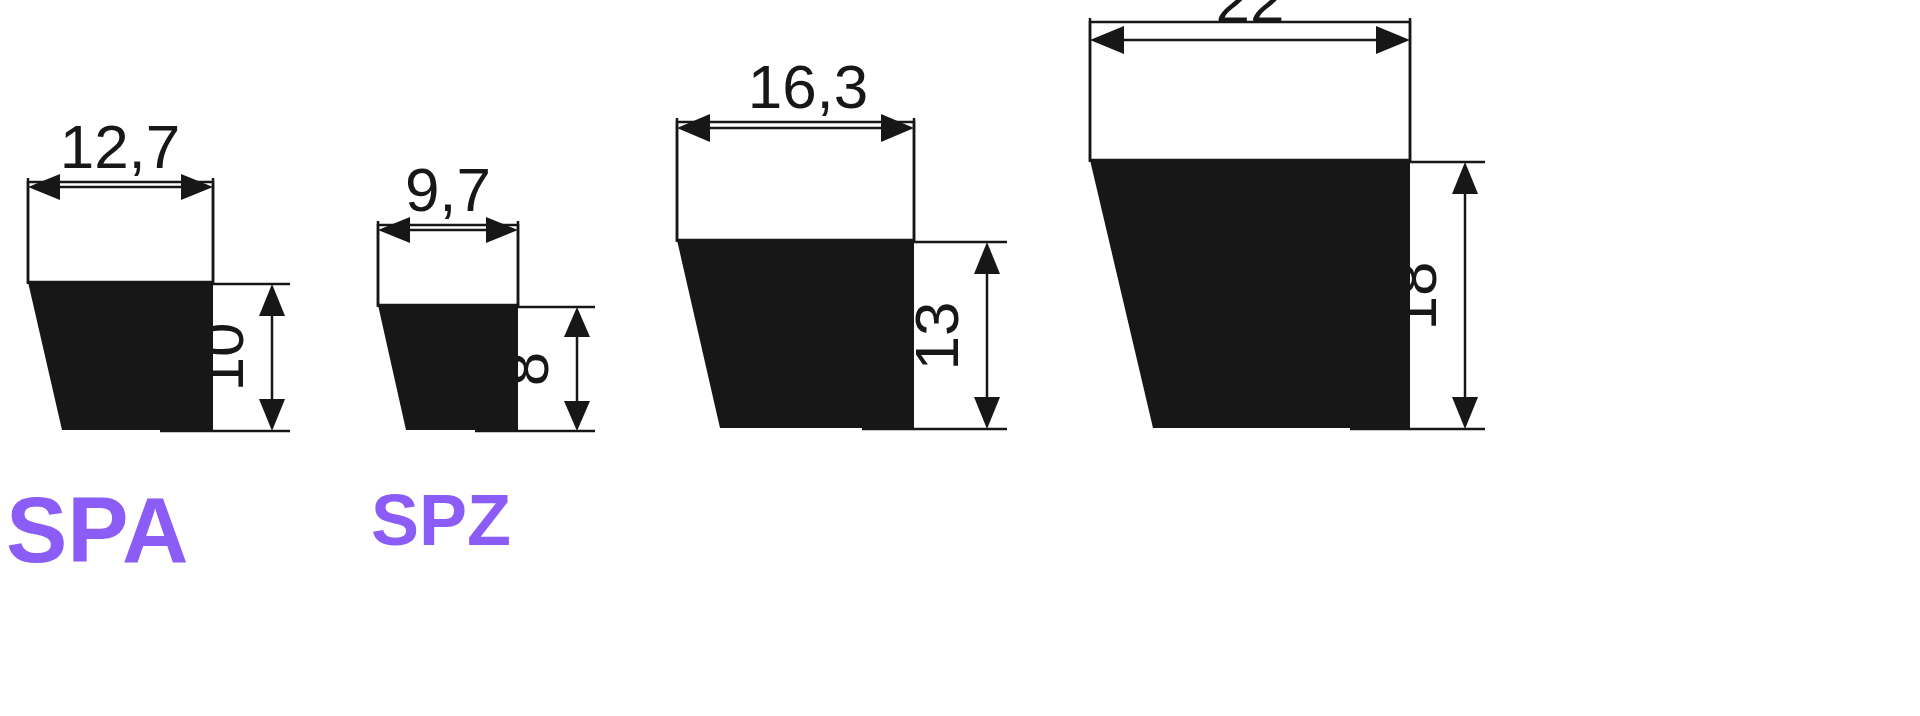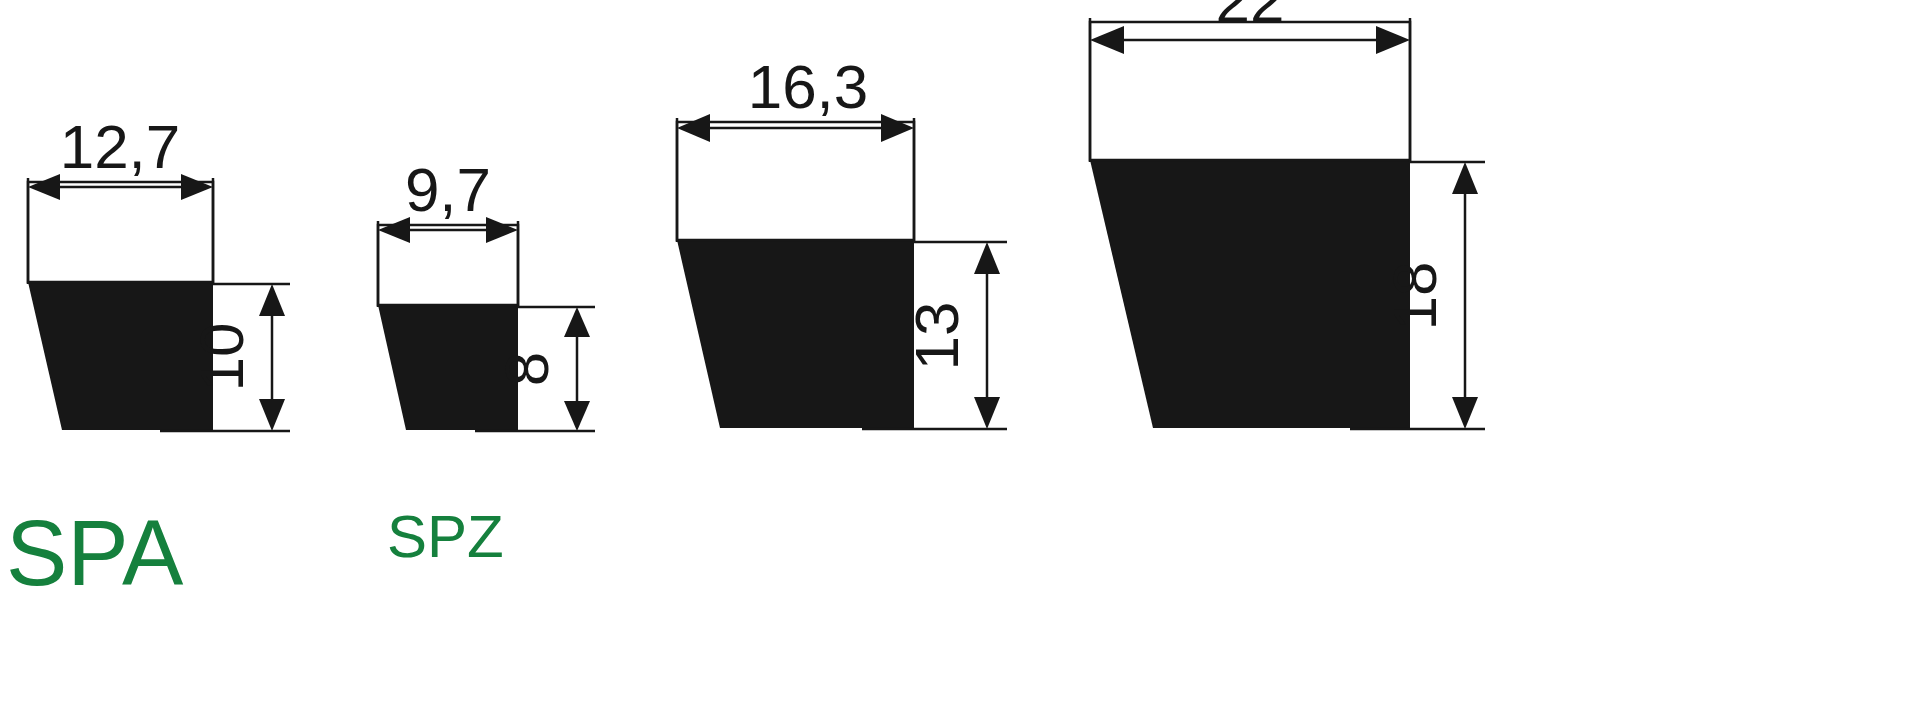--- a/index.html
+++ b/index.html
@@ -25,25 +25,24 @@
   }
   svg.belt-svg {
     position: absolute;
     left: 0;
     top: 0;
     overflow: visible;
   }
   .belt-label {
     position: absolute;
     font-family: "Liberation Sans", sans-serif;
-    font-weight: 400;
-    color: #15803d;
+    font-weight: 700;
+    color: #8b5cf6;
     white-space: nowrap;
     line-height: 1;
-    margin-top: 23px;
   }
   .dim-text {
     font-family: "Liberation Sans", sans-serif;
     font-weight: 400;
     fill: #171717;
   }
   .stroke-line {
     stroke: #171717;
     fill: none;
   }
@@ -103,21 +102,21 @@
       <polygon points="163,230 131,217 131,243" class="fill-black"></polygon>
       <text x="93" y="211" text-anchor="middle" class="dim-text" font-size="62">9,7</text>
 
       <line x1="163" y1="307" x2="240" y2="307" class="stroke-line" stroke-width="2.5"></line>
       <line x1="120" y1="431" x2="240" y2="431" class="stroke-line" stroke-width="2.5"></line>
       <line x1="222" y1="318" x2="222" y2="420" class="stroke-line" stroke-width="2.5"></line>
       <polygon points="222,307 209,337 235,337" class="fill-black"></polygon>
       <polygon points="222,431 209,401 235,401" class="fill-black"></polygon>
       <text x="0" y="0" class="dim-text" font-size="62" text-anchor="middle" transform="translate(193,369) rotate(-90)">8</text>
     </svg>
-    <div class="belt-label" style="left:32px; top:484px; font-size:60px;">SPZ</div>
+    <div class="belt-label" style="left:16px; top:484px; font-size:72px;">SPZ</div>
   </div>
 
   <div class="belt-group" style="left:662px; width:380px;">
     <svg class="belt-svg" width="380" height="470" viewBox="0 0 380 470">
       <path d="M 15,240 L 252,240 L 252,428 L 58,428 Z" class="belt-core"></path>
       <path d="M 15,122 L 252,122 L 252,240 L 15,240 Z" class="belt-top" stroke-width="2.5"></path>
       <line x1="15" y1="118" x2="15" y2="242" class="stroke-line" stroke-width="2.5"></line>
       <line x1="252" y1="118" x2="252" y2="242" class="stroke-line" stroke-width="2.5"></line>
       <line x1="28" y1="128" x2="239" y2="128" class="stroke-line" stroke-width="2.5"></line>
       <polygon points="15,128 48,114 48,142" class="fill-black"></polygon>

